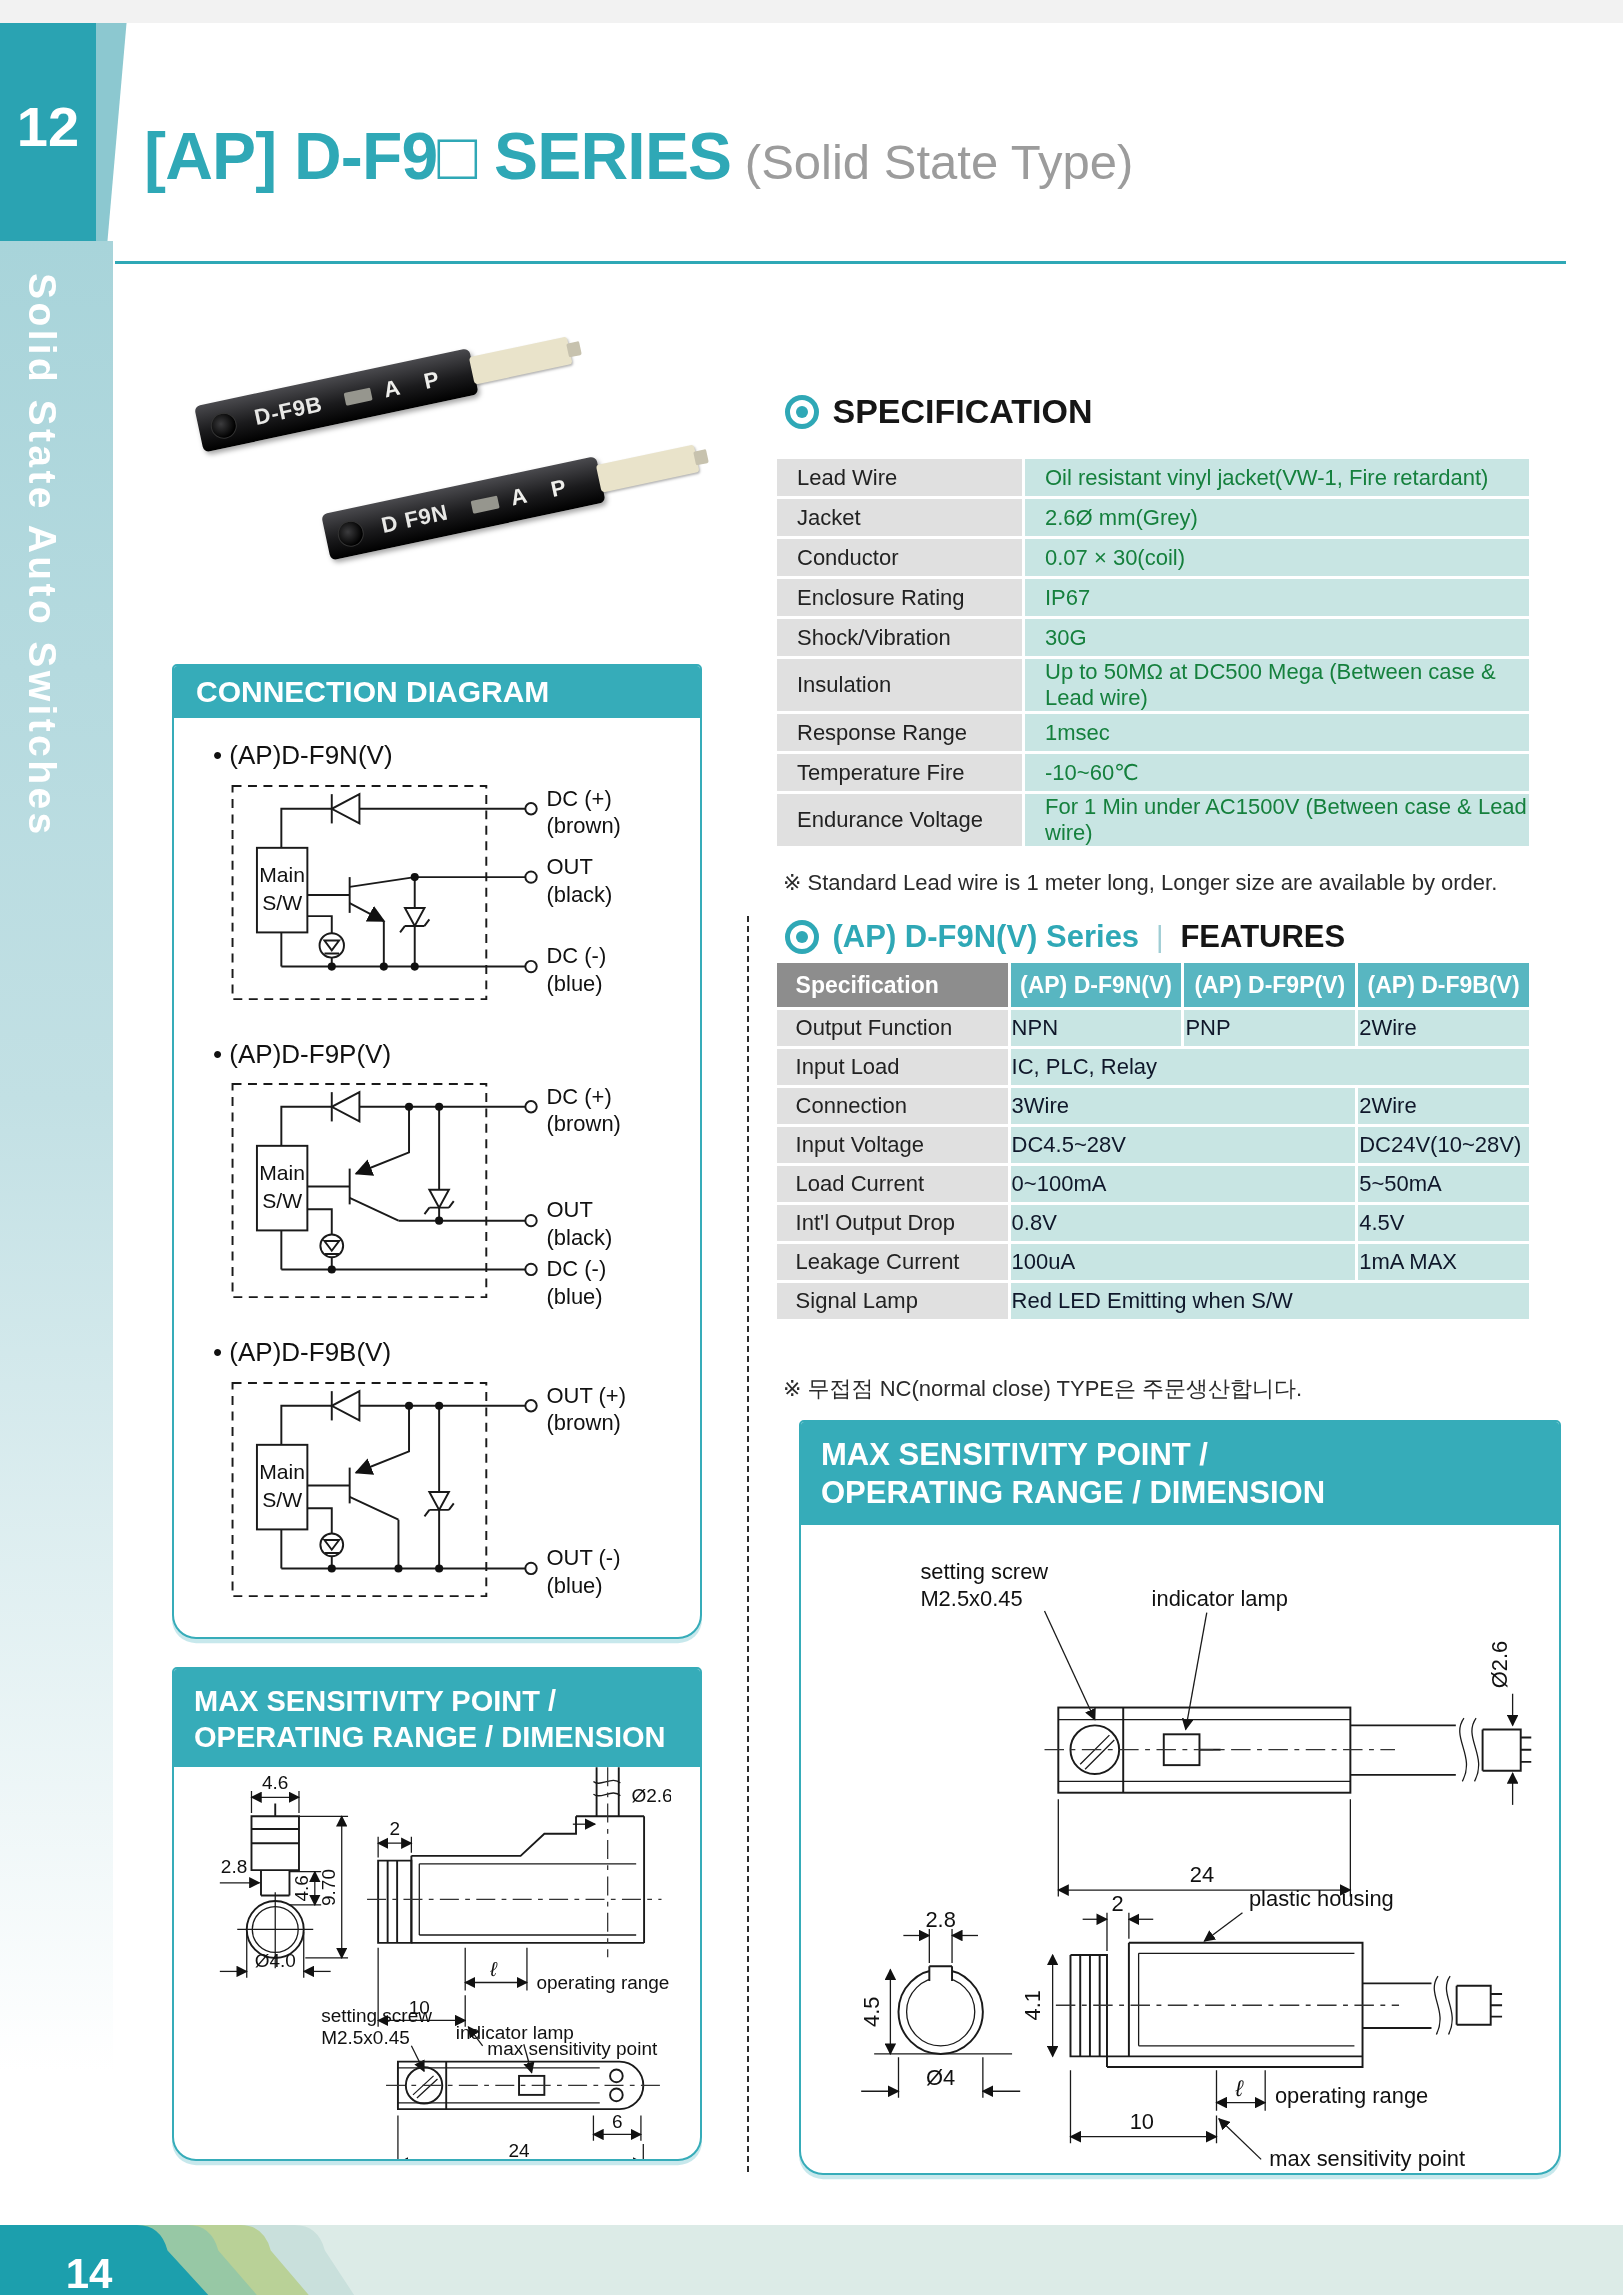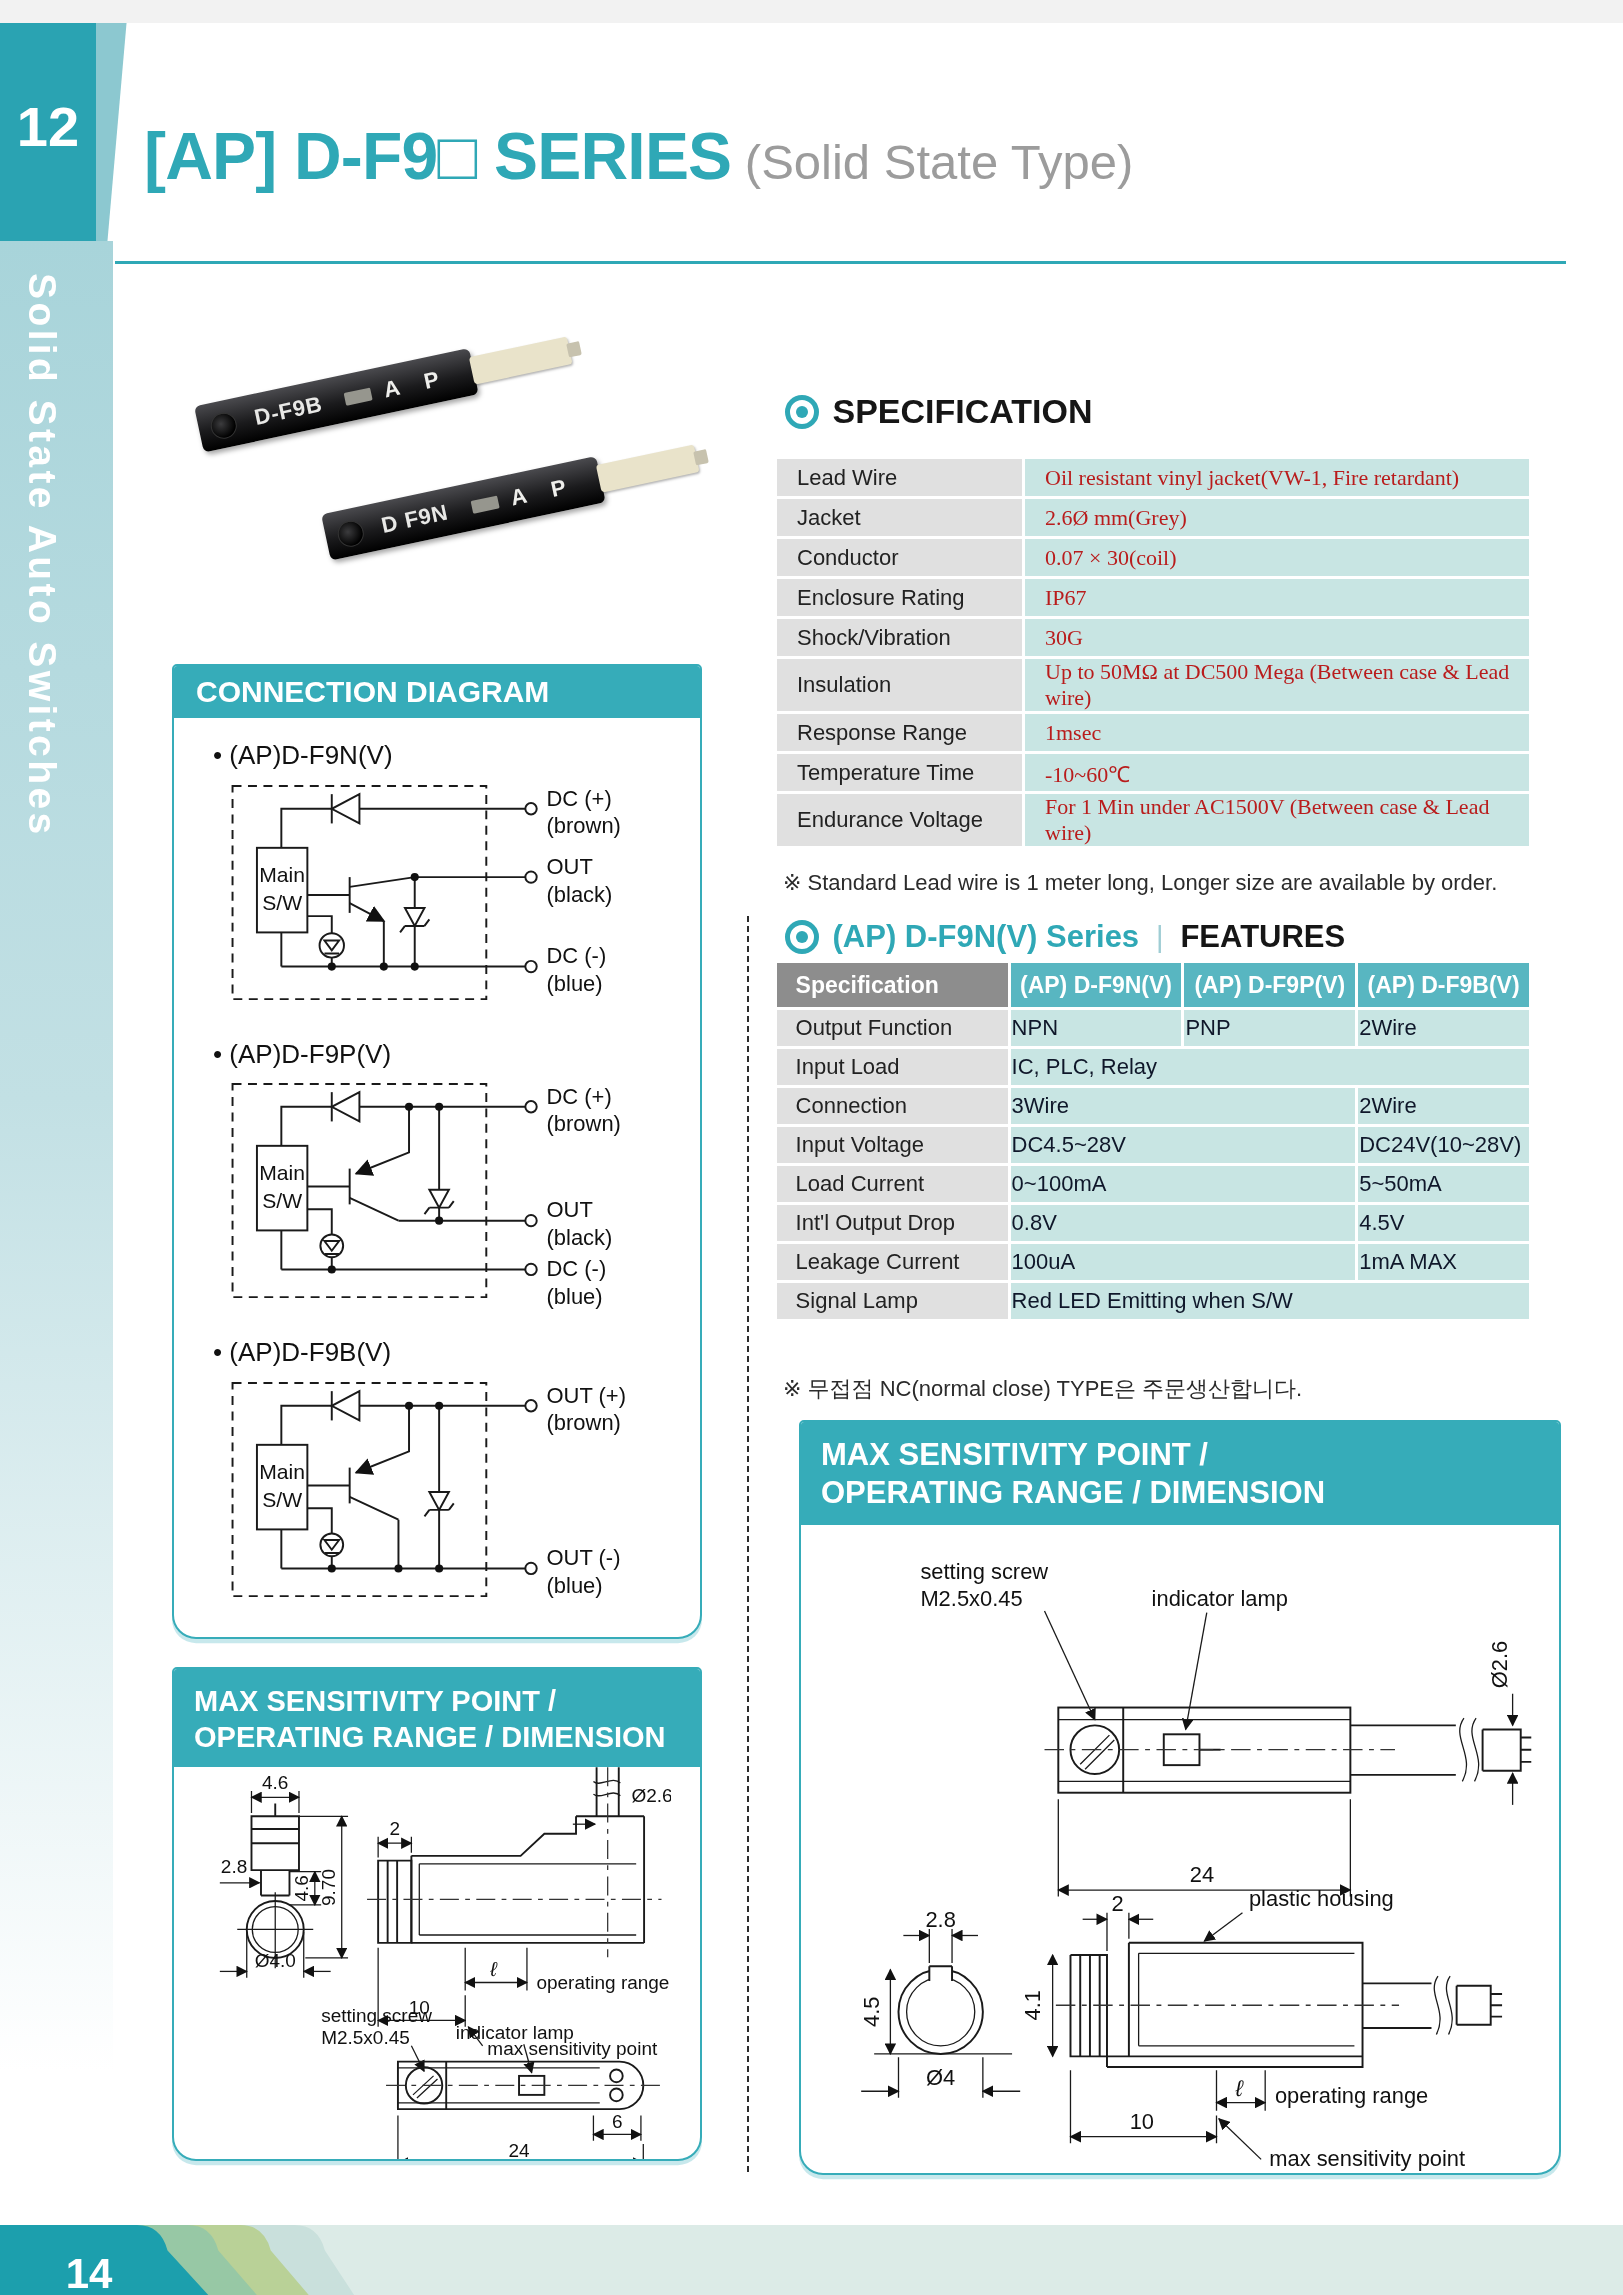--- a/index.html
+++ b/index.html
@@ -57,21 +57,21 @@
   .spec-head{left:785px;top:369px;font-size:34px;font-weight:bold;color:#161616;}
   .feat-head{left:785px;top:896px;font-size:31px;font-weight:bold;}
   .feat-head .series{color:#2fa8b6;}
   .feat-head .divider{color:#9fcdd4;font-weight:400;font-size:29px;margin:0 3.4px;}
   .feat-head .ftitle{color:#161616;text-align:right;}
 
   table.grid{border-collapse:separate;border-spacing:3.4px;table-layout:fixed;}
   .spec-table{left:774px;top:433px;width:758px;}
   .spec-table td{height:37px;font-size:22px;padding:0 0 0 20px;vertical-align:middle;}
   .spec-table td.k{width:225px;background:#e0e0e0;color:#222;}
-  .spec-table td.v{background:#c8e5e3;color:#b91c1c;font-family:Liberation Serif, serif;}
+  .spec-table td.v{background:#c8e5e3;color:#15803d;}
   .feat-table{left:774px;top:937px;width:758px;}
   .feat-table th{height:42px;font-size:23px;font-weight:bold;color:#fff;}
   .feat-table th.k{width:211px;background:#8d8d8d;text-align:left;padding-left:18.6px;font-weight:bold;}
   .feat-table th.s{background:#58b6c1;}
   .feat-table td{height:34px;font-size:22px;vertical-align:middle;}
   .feat-table td.k{background:#e0e0e0;padding-left:18.6px;color:#222;}
   .feat-table td.v{background:#c8e5e3;text-align:left;color:#0f172a;}
   .note{font-size:22px;color:#2b2b2b;white-space:nowrap;}
   .spec-note{left:783px;top:847px;}
   .feat-note{left:783px;top:1351px;}
@@ -367,21 +367,21 @@
         </tr>
     <tr>
           <td class="k">Insulation</td>
           <td class="v">Up to 50MΩ at DC500 Mega (Between case &amp; Lead wire)</td>
         </tr>
     <tr>
           <td class="k">Response Range</td>
           <td class="v">1msec</td>
         </tr>
     <tr>
-          <td class="k">Temperature Time</td>
+          <td class="k">Temperature Fire</td>
           <td class="v">-10~60℃</td>
         </tr>
     <tr>
           <td class="k">Endurance Voltage</td>
           <td class="v">For 1 Min under AC1500V (Between case &amp; Lead wire)</td>
         </tr>
   </tbody>
     </table>
   <div class="abs note spec-note">※ Standard Lead wire is 1 meter long, Longer size are available by order.</div>
 

